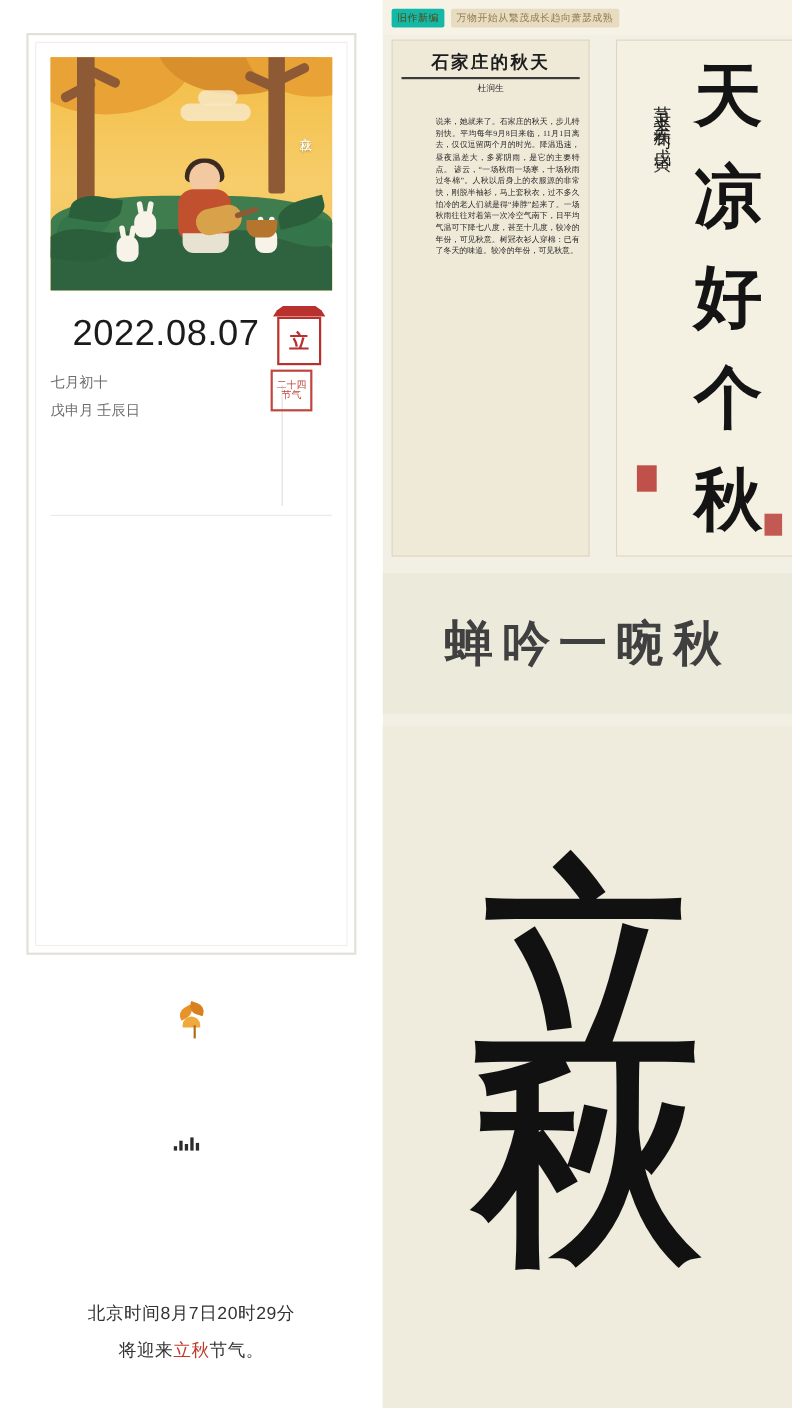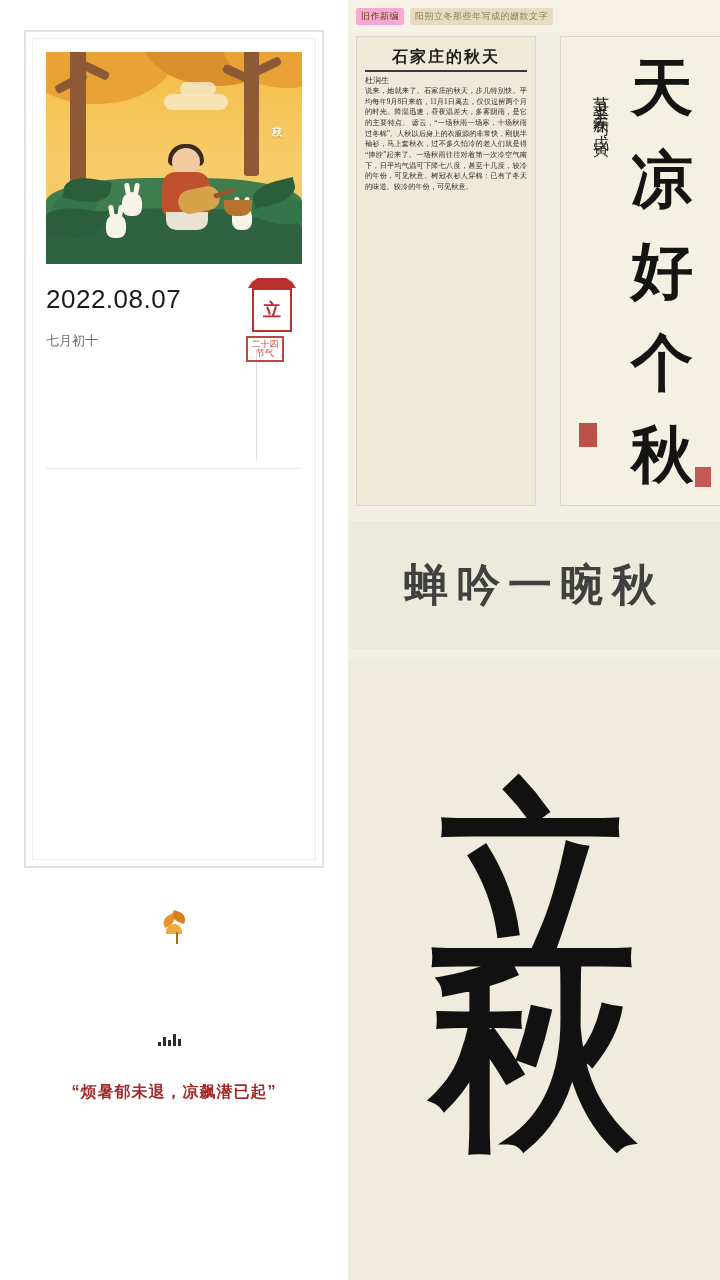--- a/index.html
+++ b/index.html
@@ -93,42 +93,42 @@
   .illus .b1 { left:76px; bottom:48px; }
   .illus .b2 { left:60px; bottom:26px; }
   .illus .b3 { left:186px; bottom:34px; }
   .illus .basket { position:absolute; left:178px; bottom:48px; width:28px; height:16px; background:#b5752f; border-radius:0 0 10px 10px;}
   .illus .label {
     position:absolute; right:18px; top:64px; color:#fff; font-size:11px;
     writing-mode: vertical-rl; letter-spacing:2px; text-shadow:0 1px 2px rgba(0,0,0,.25);
   }
 
   .date-block { position:absolute; left:20px; top:252px; width:190px; }
-  .date-main { font-size:26px; color:#1b1b1b; letter-spacing:0.5px; font-family:"Liberation Sans", sans-serif; }
+  .date-main { font-size:33px; color:#1b1b1b; letter-spacing:0.5px; font-family:"Liberation Sans", sans-serif;text-align:right; }
   .weekday { font-size:19px; font-weight:bold; color:#1b1b1b; margin-top:10px; }
   .lunar { margin-top:14px; font-size:13px; color:#6d6d6d; line-height:1.9;font-family:Liberation Serif, serif; }
 
   .divider-v {
     position:absolute; left:230px; top:318px; width:1px; height:110px; background:#e0ded7;
   }
 
   .seal {
     position:absolute; right:22px; top:246px; width:56px; height:98px;
   }
   .seal .roof {
     position:absolute; left:4px; top:0; width:48px; height:10px; background:#b8312f;
     clip-path: polygon(0% 100%, 8% 40%, 20% 0%, 80% 0%, 92% 40%, 100% 100%);
   }
   .seal .box {
     position:absolute; left:8px; top:10px; width:40px; height:44px; border:2px solid #b8312f;
     display:flex; align-items:center; justify-content:center;
   }
   .seal .box span { color:#b8312f; font-size:18px; font-weight:bold; }
   .seal .stamp {
-    position:absolute; left:2px; top:58px; width:38px; height:26px; border:2px solid #c0453f;
+    position:absolute; left:2px; top:58px; width:38px; height:38px; border:2px solid #c0453f;
     color:#c0453f; font-size:9px; line-height:1.05; padding:3px; letter-spacing:0;
     display:flex; flex-wrap:wrap; align-content:center; justify-content:center; text-align:center;
   }
 
   .card-hr { position:absolute; left:20px; right:20px; top:436px; height:1px; background:#ebe9e2; }
 
   .body-text {
     position:absolute; left:20px; right:20px; top:452px;
     font-size:15.5px; line-height:2.1; color:#3a3a3a; text-align:justify;
     letter-spacing:1px;
@@ -160,41 +160,41 @@
   
   .right-col {
     width: 372px; height:1280px; flex:0 0 372px; position:relative; background:#f2efe4;
   }
 
   .news-strip {
     position:absolute; left:0; top:0; width:372px; height:32px; background:#f6f2e6;
     display:flex; align-items:center; gap:6px; padding-left:8px;
   }
   .news-tag {
-    background:#f9a8d4; color:#5a4412; font-size:9px; padding:2px 5px; border-radius:2px;
+    background:#14b8a6; color:#5a4412; font-size:9px; padding:2px 5px; border-radius:2px;
     letter-spacing:0.5px;
   }
   .news-tag2 { background:#e8dcc0; color:#8d7b52; }
 
   .clip-row { position:absolute; left:0; top:32px; width:388px; height:485px; }
 
   .newspaper {
     position:absolute; left:8px; top:4px; width:180px; height:470px;
     background:#efe9d8; border:1px solid #ded6c0; padding:6px 8px; overflow:hidden;
   }
   .np-title {
     text-align:center; font-size:16px; font-weight:bold; color:#1d1d1d;
     letter-spacing:2px; padding:4px 0 2px; border-bottom:2px solid #3a3a3a;
     font-family:"Liberation Serif", serif;
   }
-  .np-author { font-size:8px; color:#333; margin:3px 0 0; }
+  .np-author { text-align:center; font-size:8px; color:#333; margin:3px 0 20px; }
   .np-cols { display:flex; gap:5px; height:408px; }
   .np-col {
     flex:1; font-size:7.2px; line-height:1.48; color:#2a2a2a; text-align:justify;
-    font-family:"Liberation Serif", serif; overflow:hidden;
+    font-family:"Liberation Serif", serif; overflow:hidden;margin-left:31px;
   }
 
   .calligraphy-card {
     position:absolute; right:8px; top:4px; width:168px; height:470px;
     background:#f4f0e2; border:1px solid #ded6c0; overflow:hidden;
   }
   .cc-main {
     position:absolute; right:6px; top:6px; width:118px; height:458px;
     display:flex; flex-direction:column; align-items:center; justify-content:space-around;
     font-family:"Liberation Serif", serif; font-weight:bold; color:#141414;
@@ -271,20 +271,21 @@
           <div class="legs"></div>
           <div class="guitar"></div>
         </div>
         <div class="label">立秋</div>
       </div>
 
       <div class="date-block">
         <div class="date-main">2022.08.07</div>
         <div class="lunar">
           <div>七月初十</div>
+          <div>戊申月  壬辰日</div>
         </div>
       </div>
 
       <div class="divider-v"></div>
 
       <div class="seal">
         <div class="roof"></div>
         <div class="box">
           <span>立</span>
         </div>
@@ -303,29 +304,34 @@
     </div>
 
     <div class="bars">
       <i style="height:4px"></i>
         <i style="height:9px"></i>
         <i style="height:6px"></i>
         <i style="height:12px"></i>
         <i style="height:7px"></i>
     </div>
 
-    <div class="quote">“烦暑郁未退，凉飙潜已起”</div>
-
+
+    <div class="footer-text">
+      <div>北京时间8月7日20时29分</div>
+      <div>
+        <span>将迎来</span><span class="hl">立秋</span><span>节气。</span>
+      </div>
+    </div>
   </div>
 
   <div class="right-col">
 
     <div class="news-strip">
       <span class="news-tag">旧作新编</span>
-      <span class="news-tag news-tag2">阳朔立冬那些年写成的姗款文字</span>
+      <span class="news-tag news-tag2">万物开始从繁茂成长趋向萧瑟成熟</span>
     </div>
 
     <div class="clip-row">
 
       <div class="newspaper">
         <div class="np-title">石家庄的秋天</div>
         <div class="np-author">杜润生</div>
         <div class="np-cols">
           <div class="np-col">说来，她就来了。石家庄的秋天，步儿特别快。平均每年9月8日来临，11月1日离去，仅仅逗留两个月的时光。降温迅速，昼夜温差大，多雾阴雨，是它的主要特点。
 谚云，“一场秋雨一场寒，十场秋雨过冬棉”。人秋以后身上的衣服源的非常快，刚脱半袖衫，马上套秋衣，过不多久怕冷的老人们就是得“捧脖”起来了。一场秋雨往往对着第一次冷空气南下，日平均气温可下降七八度，甚至十几度，较冷的年份，可见秋意。树冠衣衫人穿棉：已有了冬天的味道。较冷的年份，可见秋意。</div>

